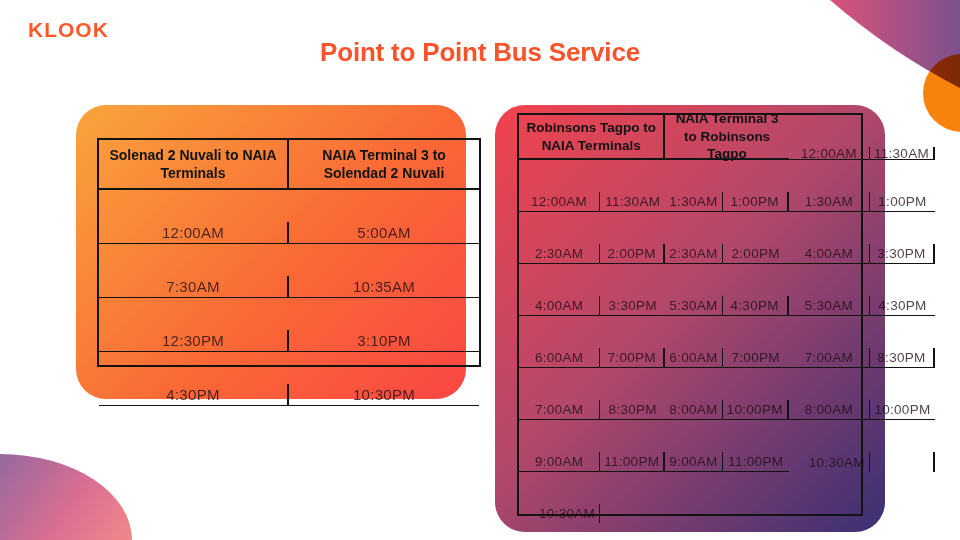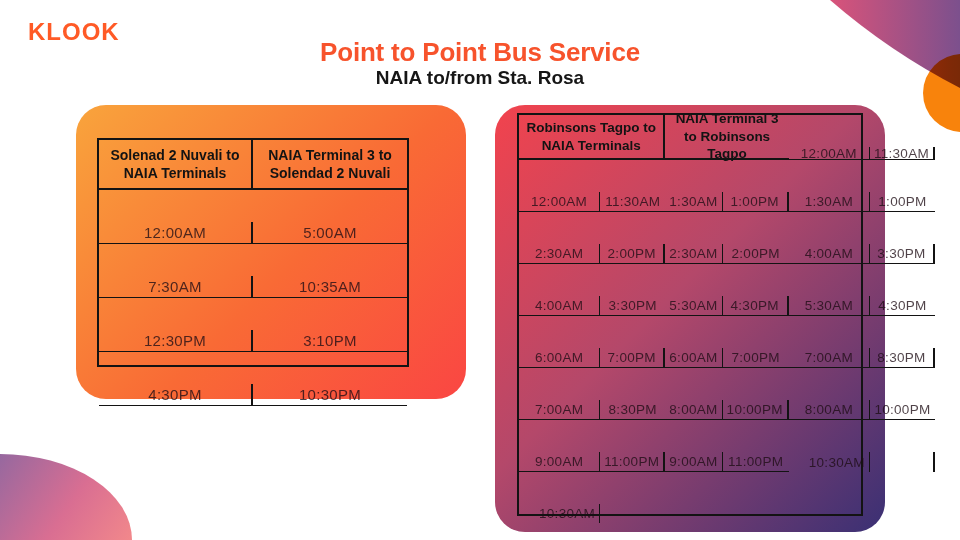--- a/index.html
+++ b/index.html
@@ -17,21 +17,21 @@
   .deco-bl {
     position:absolute; left:0; bottom:0;
     width:132px; height:86px;
     border-radius:0 100% 0 0;
     background:linear-gradient(125deg,#96689F 0%,#D96E92 55%,#F2888B 100%);
   }
 
   
   .logo {
     position:absolute; left:28px; top:18px;
-    font-size:24px; font-weight:bold; letter-spacing:1px;
+    font-size:21px; font-weight:bold; letter-spacing:1px;
     color:#FF5A26;
   }
   .title-block { position:absolute; left:0; top:38px; width:100%; text-align:center; }
   .title {
     font-size:26px; font-weight:bold; color:#F7532C;
     letter-spacing:-0.2px; line-height:1.15;
   }
   .subtitle {
     font-size:19px; font-weight:bold; color:#161616;
     line-height:1.1;
@@ -57,21 +57,21 @@
     display:flex; align-items:center; justify-content:center;
     text-align:center;
     border-right:1.5px solid #131313;
     border-bottom:1.5px solid #131313;
     padding:2px 4px;
   }
   .hcell { font-weight:bold; color:#131313; line-height:1.3; border-bottom-width:2px; }
   .tcell { color:rgba(30,13,20,0.78); letter-spacing:0.3px;margin-top:32px; }
 
   .table-left {
-    left:21px; top:33px; width:312px; height:229px;
+    left:21px; top:33px; width:384px; height:229px;
     grid-template-columns:repeat(2,1fr);
     grid-template-rows:50px repeat(5,1fr);
   }
   .table-left .hcell { font-size:14px; }
   .table-left .tcell { font-size:15px; }
   .table-left .cell:nth-child(odd) { border-right-width:2px; }
   .table-left .cell:nth-child(even) { border-right:none; }
   .table-left .cell:nth-child(n+11) { border-bottom:none; }
 
   .table-right {
@@ -100,21 +100,20 @@
   <circle cx="147" cy="93" r="39" fill="#F8830C"></circle>
   <path d="M15,0 L145,0 L145,88 Q75,52 15,0 Z" fill="url(#wavegrad)" style="mix-blend-mode:multiply"></path>
 </svg>
 
 <div class="deco-bl"></div>
 
 <div class="logo">KLOOK</div>
 
 <div class="title-block">
   <div class="title">Point to Point Bus Service</div>
-  <div class="subtitle">NAIA to/from Sta. Rosa</div>
 </div>
 
 <div class="card card-left">
   <div class="ttable table-left">
       <div class="cell hcell">Solenad 2 Nuvali to NAIA Terminals</div>
       <div class="cell hcell">NAIA Terminal 3 to Solendad 2 Nuvali</div>
       <div class="cell tcell">12:00AM</div>
       <div class="cell tcell">5:00AM</div>
       <div class="cell tcell">7:30AM</div>
       <div class="cell tcell">10:35AM</div>

